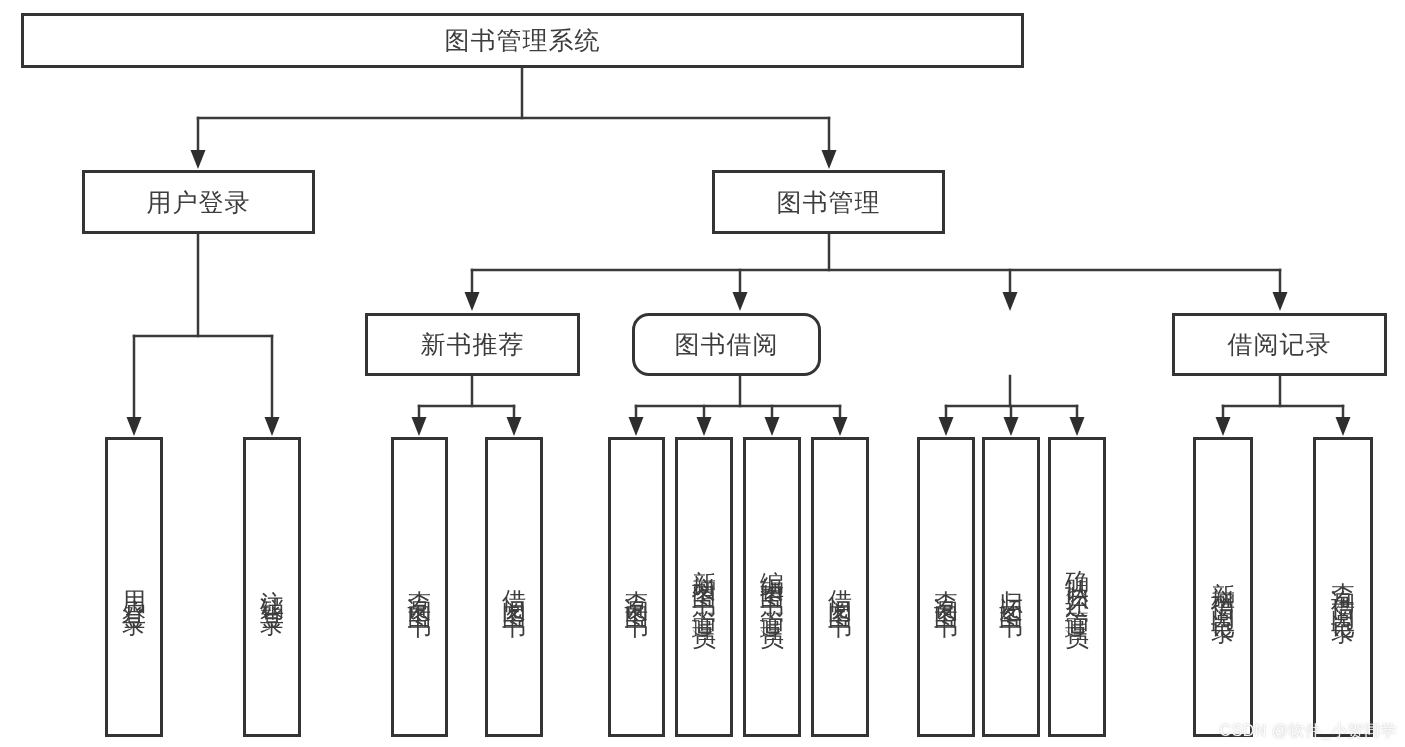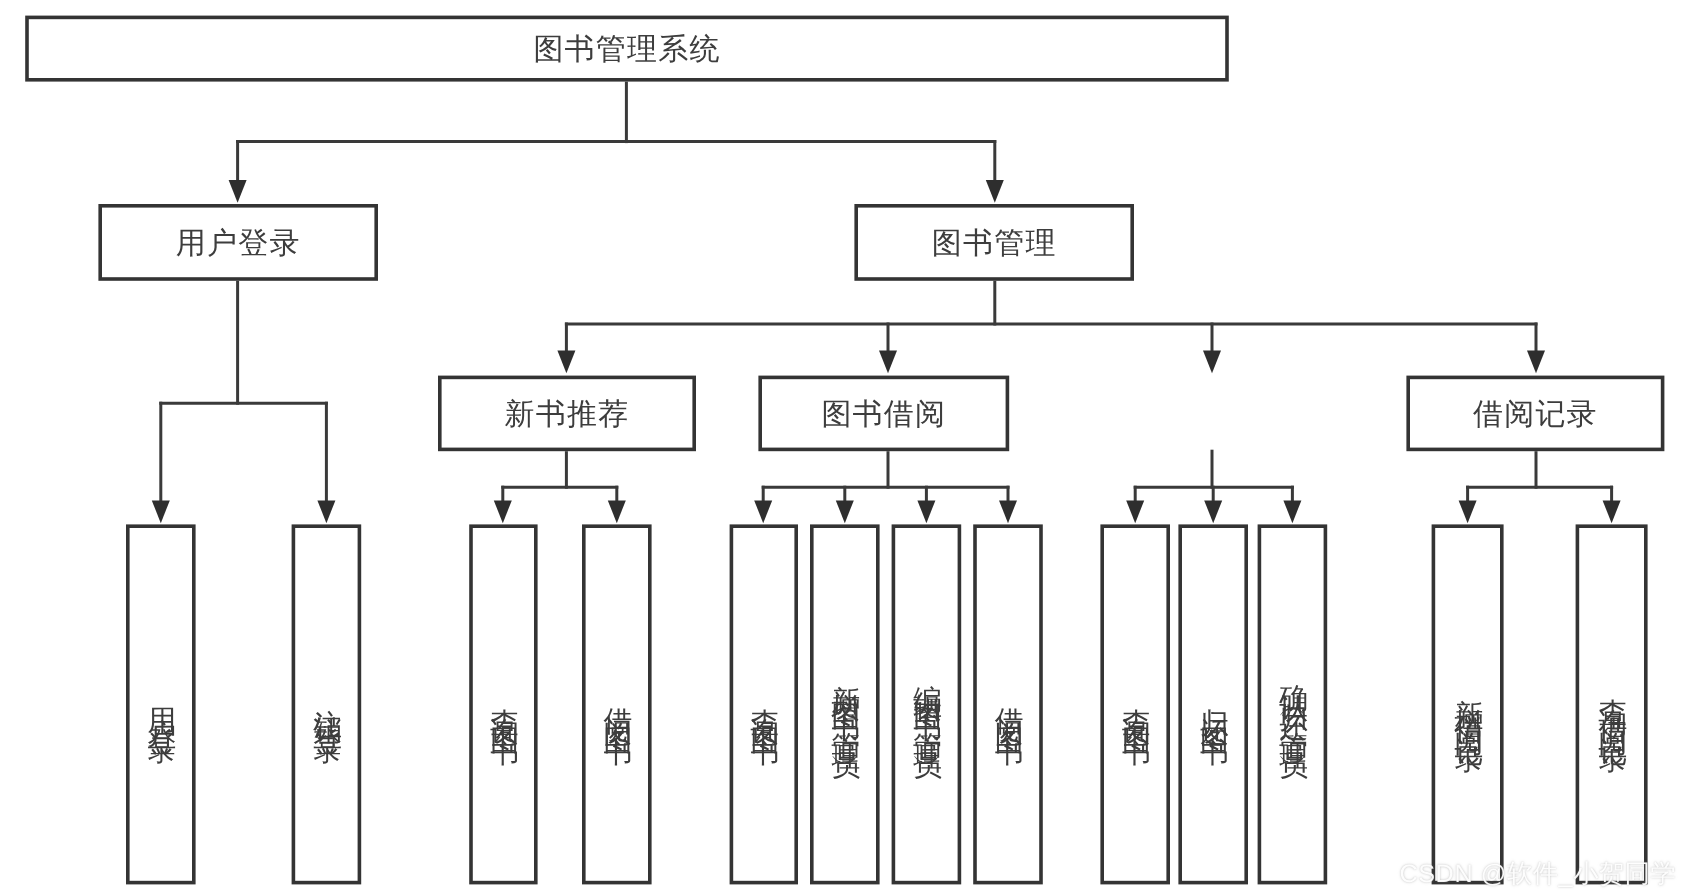--- a/index.html
+++ b/index.html
@@ -41,21 +41,21 @@
     writing-mode: vertical-rl;
     text-orientation: mixed;
     font-size: 24px;
     letter-spacing: 8px;
     white-space: normal;
   }
   #watermark {
     position: absolute;
     right: 8px;
     bottom: 5px;
-    font-size: 21px;
+    font-size: 16px;
     color: rgba(255,255,255,0.95);
     text-shadow: 0 0 2px rgba(130,130,130,0.55);
     letter-spacing: 0.5px;
     z-index: 5;
   }
 </style>
 </head>
 <body>
 
 <div id="canvas">
@@ -135,21 +135,21 @@
       <polygon points="1335.5,417 1350.5,417 1343,436" stroke="none"></polygon>
     </g>
   </svg>
 
   <div class="node h-node" style="left:21px; top:13px; width:1003px; height:55px;text-align:center;">图书管理系统</div>
 
   <div class="node h-node" style="left:82px; top:170px; width:233px; height:64px;">用户登录</div>
   <div class="node h-node" style="left:712px; top:170px; width:233px; height:64px;">图书管理</div>
 
   <div class="node h-node" style="left:365px; top:313px; width:215px; height:63px;">新书推荐</div>
-  <div class="node h-node" style="left:632px; top:313px; width:209px; height:63px;">图书借阅</div>
+  <div class="node h-node" style="left:632px; top:313px; width:189px; height:63px;border-radius:17px;">图书借阅</div>
   <div class="node h-node" style="left:1172px; top:313px; width:215px; height:63px;">借阅记录</div>
 
   <div class="node v-node" style="left:105px; top:437px; width:58px; height:300px;">用户登录</div>
   <div class="node v-node" style="left:243px; top:437px; width:58px; height:300px;">注销登录</div>
 
   <div class="node v-node" style="left:391px; top:437px; width:57px; height:300px;">查询图书</div>
   <div class="node v-node" style="left:485px; top:437px; width:58px; height:300px;">借阅图书</div>
 
   <div class="node v-node" style="left:608px; top:437px; width:57px; height:300px;">查询图书</div>
   <div class="node v-node" style="left:675px; top:437px; width:58px; height:300px;">新增图书（管理员）</div>

